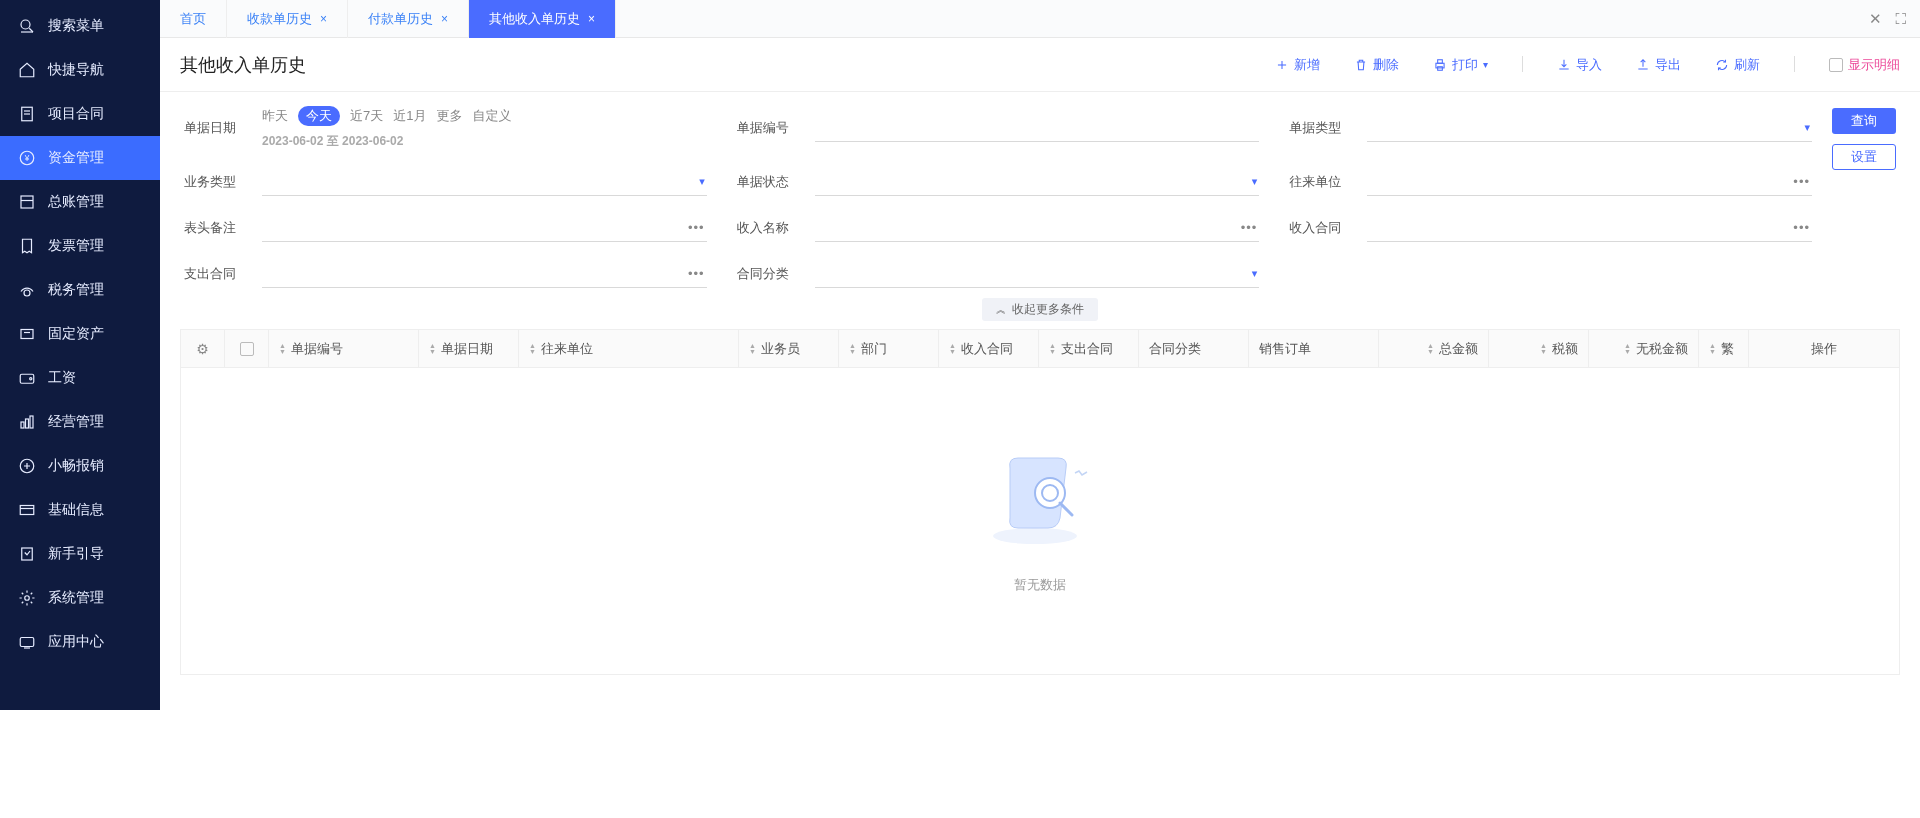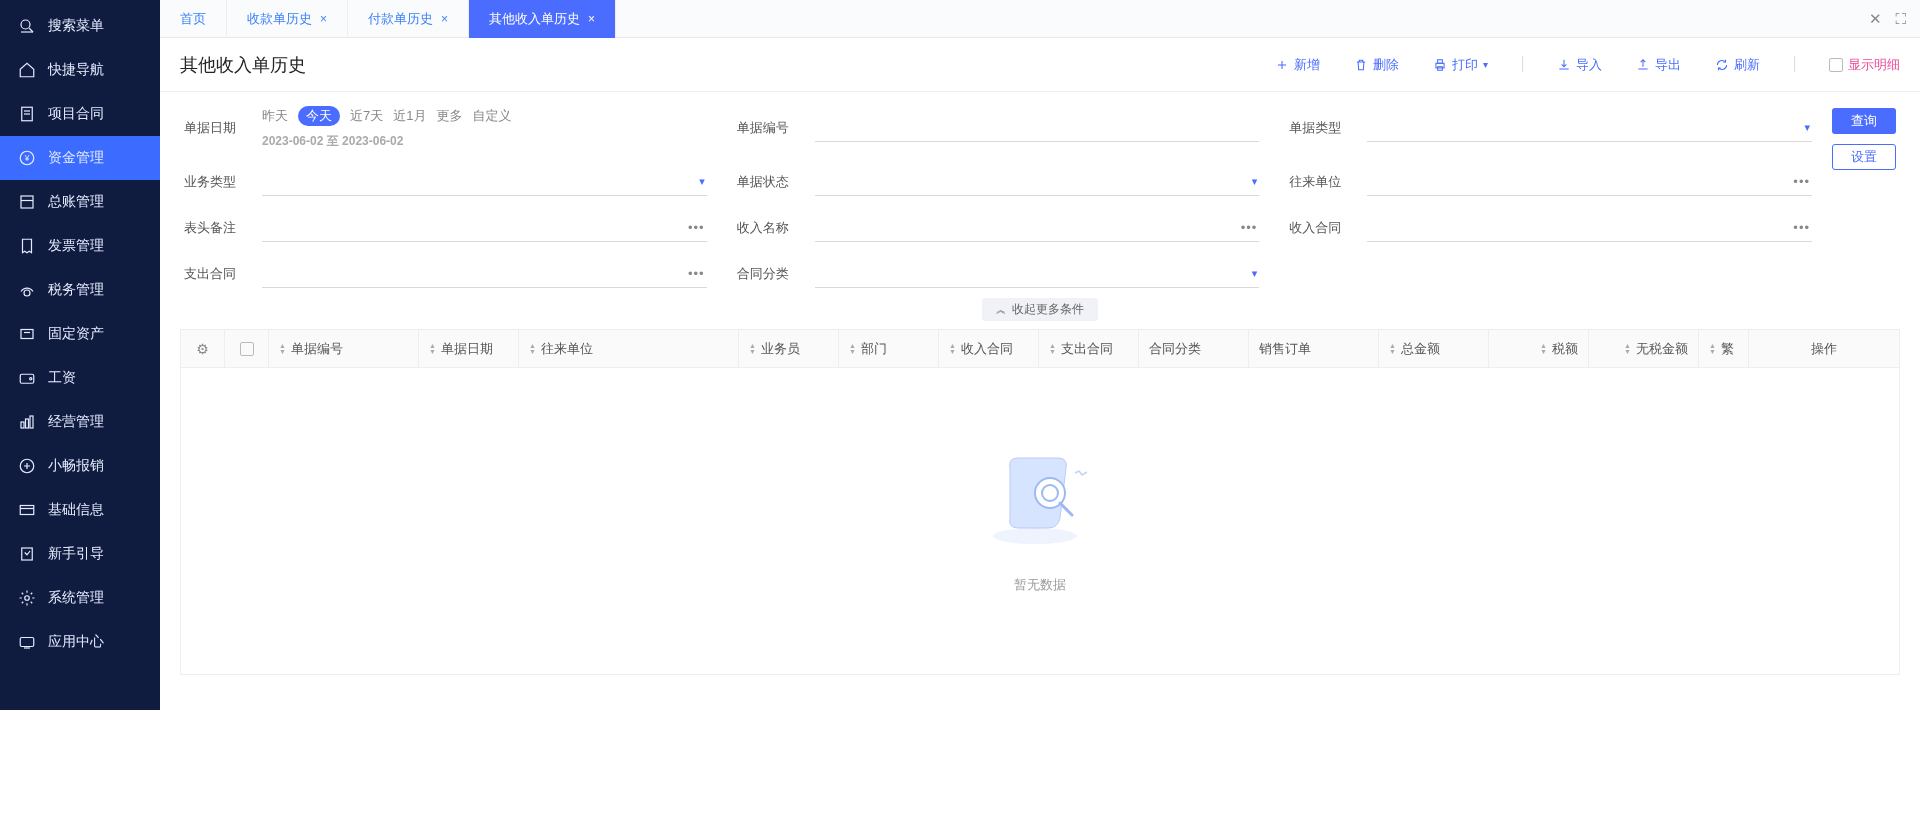--- a/index.html
+++ b/index.html
@@ -432,21 +432,21 @@
         <div class="th" style="width:100px">
             <span class="sort">▲<br>▼</span>
             <span>支出合同</span>
           </div>
         <div class="th" style="width:110px">
             <span>合同分类</span>
           </div>
         <div class="th" style="width:130px">
             <span>销售订单</span>
           </div>
-        <div class="th" style="width:110px;justify-content:flex-start">
+        <div class="th" style="width:110px;justify-content:flex-end">
             <span class="sort">▲<br>▼</span>
             <span>总金额</span>
           </div>
         <div class="th" style="width:100px;justify-content:flex-end">
             <span class="sort">▲<br>▼</span>
             <span>税额</span>
           </div>
         <div class="th" style="width:110px;justify-content:flex-end">
             <span class="sort">▲<br>▼</span>
             <span>无税金额</span>

